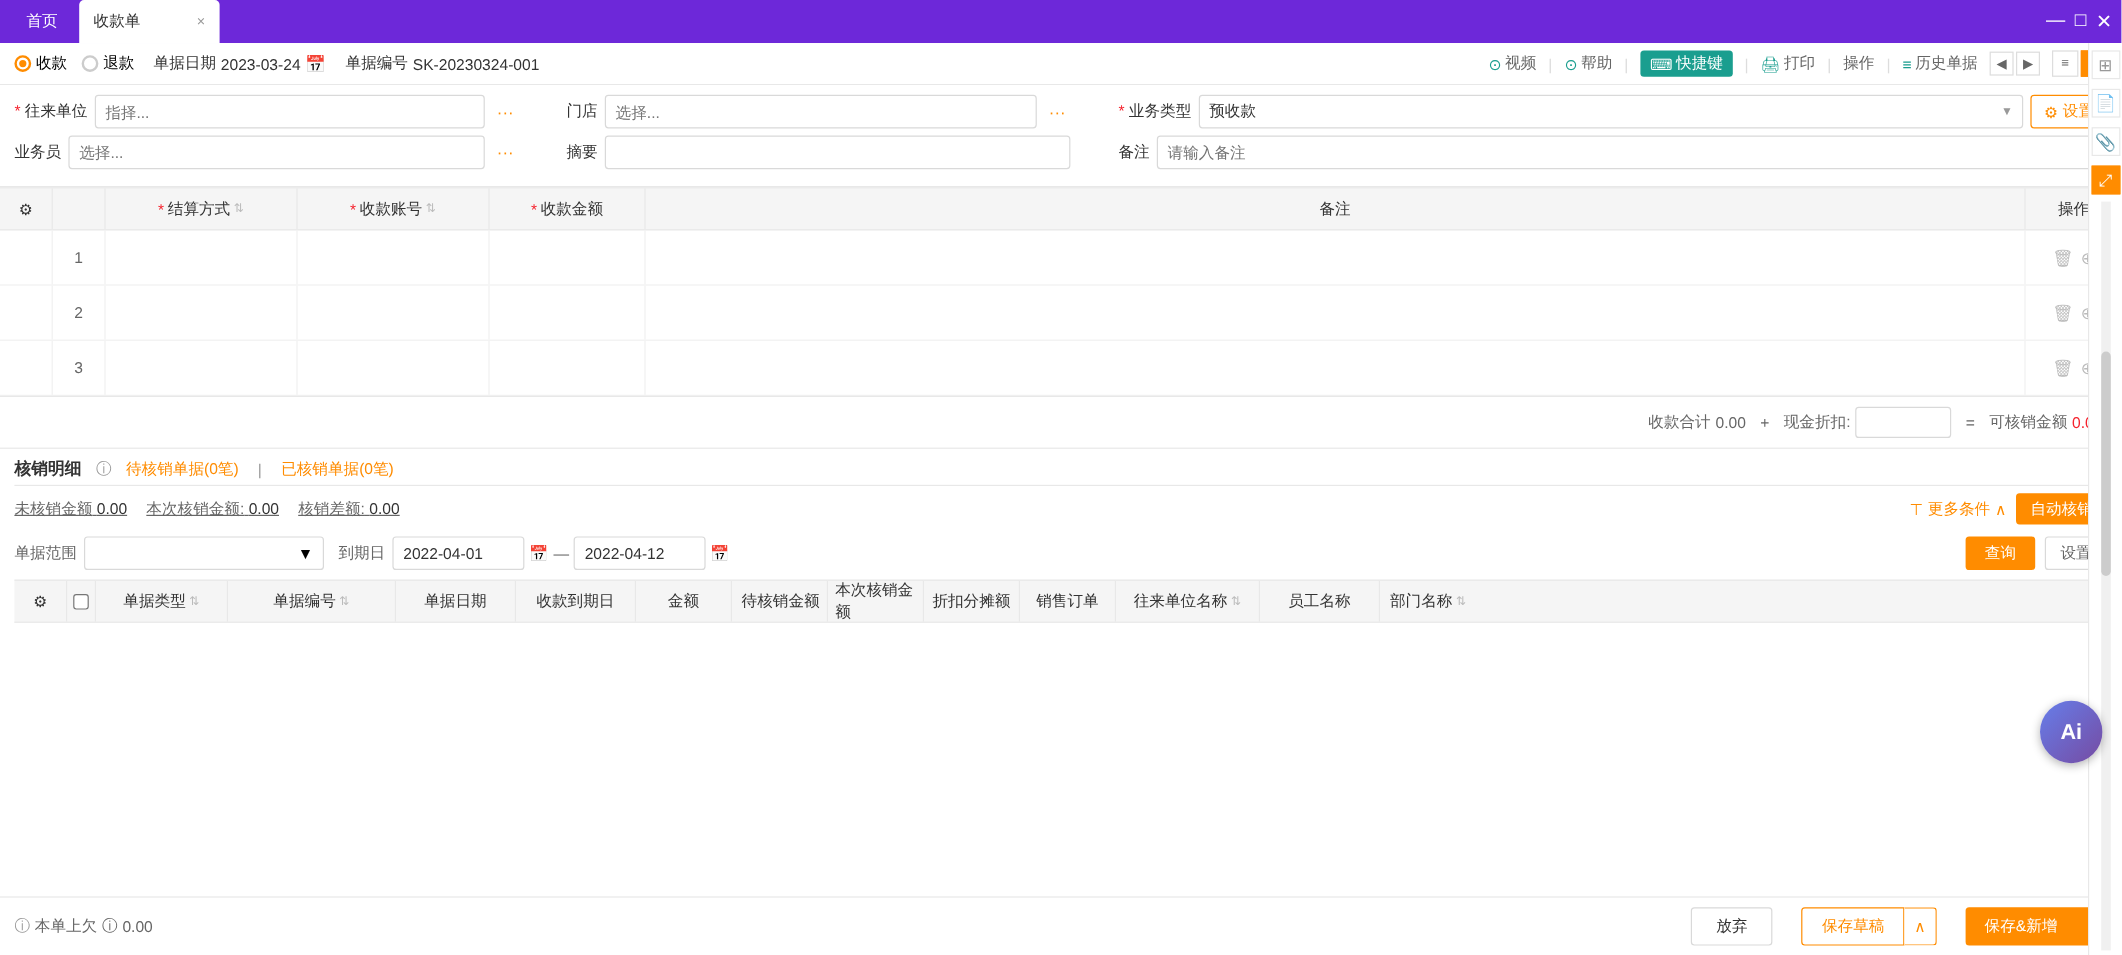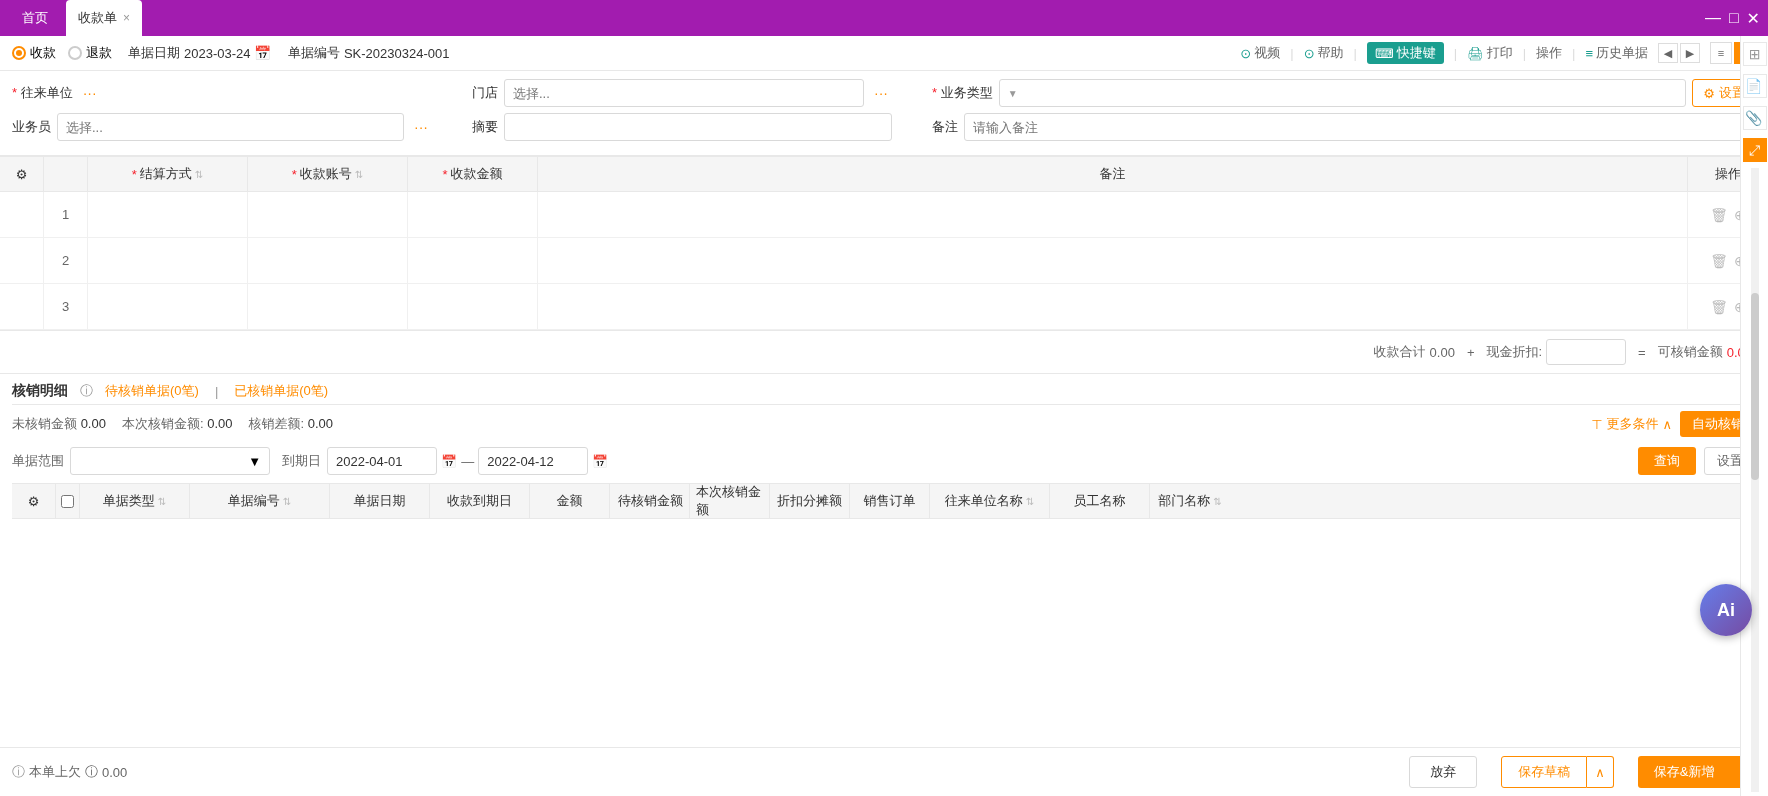--- a/index.html
+++ b/index.html
@@ -1,27 +1,27 @@
 <!DOCTYPE html>
 <html><head>
   <meta charset="utf-8">
   <style>
     * { box-sizing: border-box; margin: 0; padding: 0; font-family: 'Microsoft YaHei', SimSun, sans-serif; font-size: 13px; }
     body { background: #f0f2f5; width: 1768px; height: 796px; overflow: hidden; }
 
     
     .tab-bar {
-      display: flex; align-items: center; background: #a21caf; height: 36px; padding: 0 8px;
+      display: flex; align-items: center; background: #6d28d9; height: 36px; padding: 0 8px;
       color: white;
     }
     .tab-home {
       padding: 0 14px; height: 36px; display: flex; align-items: center; color: white; cursor: pointer; font-size: 13px;
     }
     .tab-active {
-      background: white; color: #333; padding: 0 12px; height: 36px; display: flex; align-items: center; border-radius: 4px 4px 0 0; cursor: pointer; font-size: 13px; margin-left: 4px;
+      background: white; color: #333; padding: 0 12px; height: 36px; display: flex; align-items: center; border-radius: 4px 4px 0 0; cursor: pointer; font-size: 13px; margin-left: 4px; gap: 41px;
     }
     .tab-close { margin-left: 6px; color: #999; cursor: pointer; font-size: 12px; }
     .tab-bar-right { margin-left: auto; display: flex; align-items: center; gap: 8px; color: white; }
     .tab-bar-right span { cursor: pointer; font-size: 16px; }
 
     
     .main { background: white; margin: 0; height: calc(796px - 36px); display: flex; flex-direction: column; }
 
     
     .toolbar {
@@ -95,21 +95,21 @@
     .summary-result { color: #f5222d; font-weight: 500; }
 
     
     .verification { flex: 1; display: flex; flex-direction: column; overflow: hidden; padding: 0 12px; }
     .verify-header { display: flex; align-items: center; gap: 12px; padding: 8px 0 4px; border-bottom: 1px solid #e8e8e8; }
     .verify-title { font-size: 14px; font-weight: 600; color: #333; }
     .verify-info-icon { color: #999; cursor: pointer; font-size: 13px; }
     .verify-tab { color: #ff8c00; cursor: pointer; font-size: 13px; }
     .verify-tab span { color: #ff8c00; }
     .verify-stats { display: flex; align-items: center; gap: 16px; padding: 6px 0; }
-    .verify-stat { color: #666; font-size: 13px; }
+    .verify-stat { color: #666; font-size: 13px; text-decoration: underline; }
     .verify-stat-val { color: #333; }
     .verify-filter-row { display: flex; align-items: center; gap: 12px; padding: 4px 0 8px; }
     .verify-filter-right { margin-left: auto; display: flex; align-items: center; gap: 8px; }
     .filter-more { display: flex; align-items: center; gap: 4px; color: #ff8c00; cursor: pointer; }
     .auto-btn { padding: 4px 12px; background: #ff8c00; color: white; border: none; border-radius: 3px; cursor: pointer; }
 
     .filter-field { display: flex; align-items: center; gap: 6px; }
     .filter-label { color: #666; white-space: nowrap; }
     .filter-select { display: flex; align-items: center; width: 200px; height: 28px; border: 1px solid #d9d9d9; border-radius: 3px; padding: 0 8px; background: white; gap: 4px; }
     .filter-select-text { flex: 1; color: #999; }
@@ -247,33 +247,35 @@
     </div>
   </div>
 
   <div class="form-area">
     <div class="form-row">
       <div class="form-field" style="flex: 0 0 420px;">
         <span class="form-field-label">
           <span class="required">*</span>
           <span>往来单位</span>
         </span>
+        <input class="form-input" type="text" placeholder="指择..." style="">
         <span class="more-btn">···</span>
       </div>
       <div class="form-field" style="flex: 0 0 420px; margin-left: 40px;">
         <span class="form-field-label">门店</span>
         <input class="form-input" type="text" placeholder="选择..." style="">
         <span class="more-btn">···</span>
       </div>
       <div class="form-field" style="flex: 1; margin-left: 40px; justify-content: flex-end;">
         <span class="form-field-label">
           <span class="required">*</span>
           <span>业务类型</span>
         </span>
         <div class="form-select" style="width: 200px;">
+          <span class="form-select-val">预收款</span>
           <span class="form-select-arrow">▼</span>
         </div>
         <div class="settings-btn">
           <span>⚙</span>
           <span>设置</span>
         </div>
       </div>
     </div>
     <div class="form-row">
       <div class="form-field" style="flex: 0 0 420px;">

